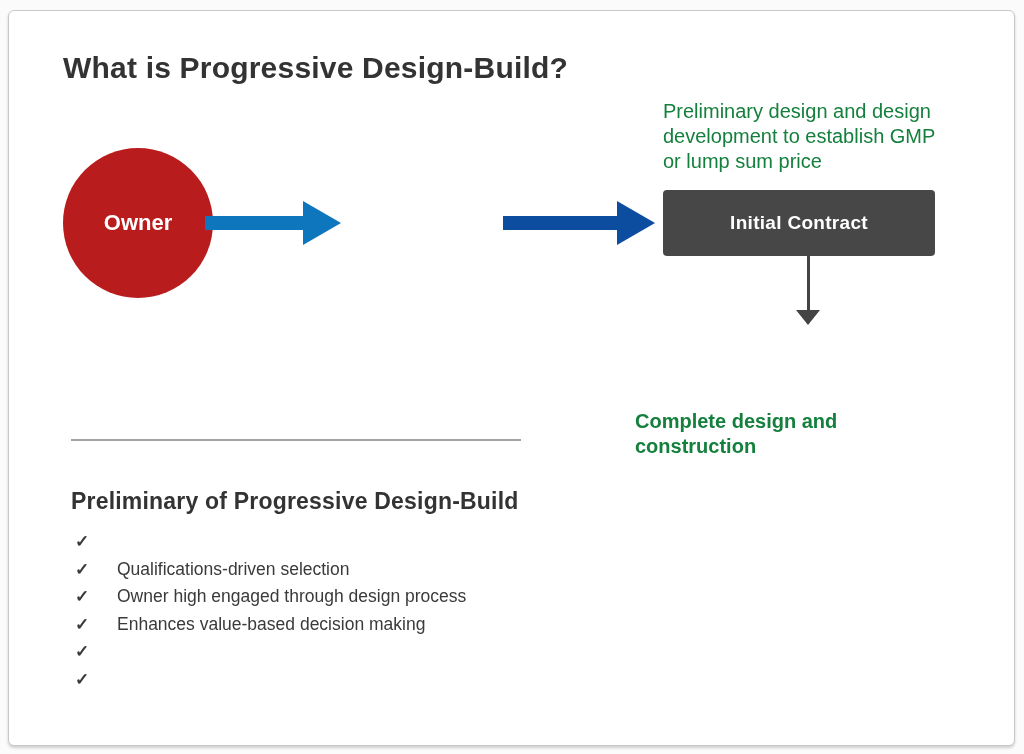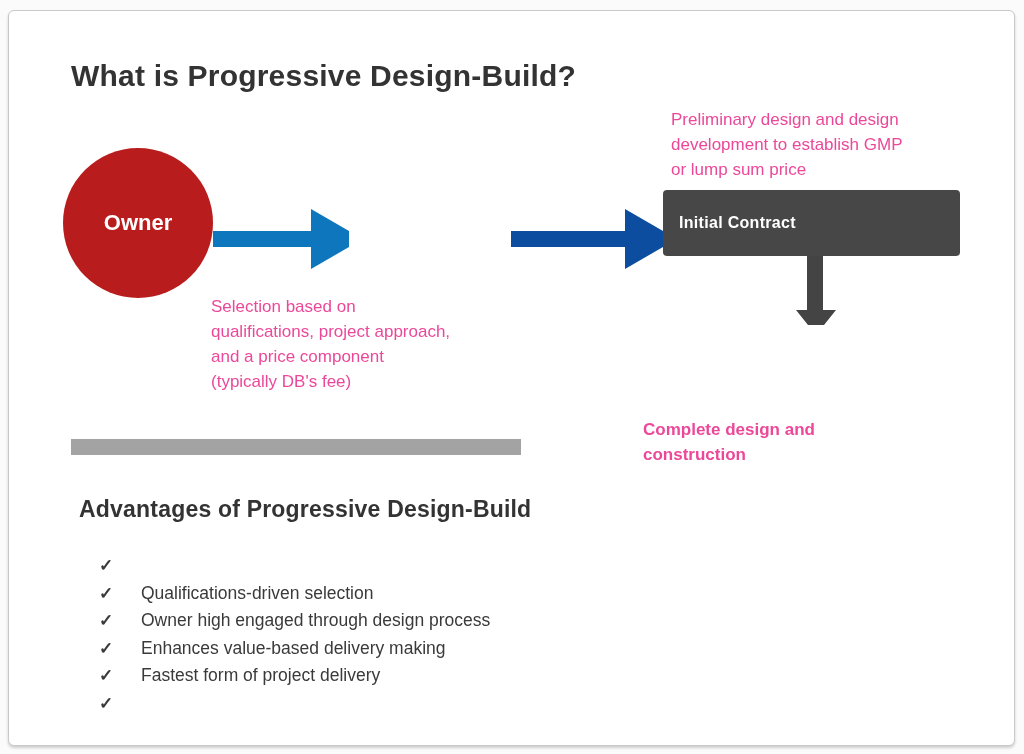--- a/index.html
+++ b/index.html
@@ -1,15 +1,15 @@
 <!DOCTYPE html>
 <html><head>
 <meta charset="utf-8">
 <style>
-  * { margin: 0; padding: 8px; box-sizing: border-box; }
+  * { margin: 0; padding: 0; box-sizing: border-box; }
   html, body {
     width: 1024px; height: 754px;
     background: #fbfbfb;
     font-family: "Liberation Sans", sans-serif;
     color: #3a3a3a;
     overflow: hidden;
   }
   .card {
     position: absolute;
     left: 8px; top: 10px;
@@ -53,39 +53,40 @@
     border-bottom: 22px solid transparent;
   }
   .h-arrow.first { left: 196px; top: 190px; }
   .h-arrow.first .shaft { width: 98px; background: #0e76bc; }
   .h-arrow.first .head { border-left: 38px solid #0e76bc; }
   .h-arrow.second { left: 494px; top: 190px; }
   .h-arrow.second .shaft { width: 114px; background: #0d4da0; }
   .h-arrow.second .head { border-left: 38px solid #0d4da0; }
 
   .note {
-    font-size: 17px;
+    font-size: 20px;
     line-height: 25px;
-    color: #ec4899;
+    color: #15803d;
     white-space: pre-line;
   }
   .note.preliminary { left: 654px; top: 88px; width: 310px; }
   .note.selection { left: 194px; top: 275px; width: 340px; }
   .note.complete { left: 626px; top: 398px; width: 310px; font-weight: bold; }
 
   .contract-box {
     left: 654px;
-    width: 297px; height: 66px;
+    width: 272px; height: 66px;
     background: #474747;
     border-radius: 4px;
     display: flex;
     align-items: center;
+    justify-content: center;
     color: #ffffff;
     font-weight: 700;
-    font-size: 16px;
+    font-size: 19px;
     letter-spacing: 0.3px;
   }
   .contract-box.initial { top: 179px; }
   .contract-box.amendment { top: 314px; }
 
   .v-arrow { left: 787px; top: 245px; width: 24px; height: 69px; }
   .v-arrow .line {
     position: absolute;
     left: 10.5px; top: 0;
     width: 3px; height: 55px;
@@ -166,47 +167,42 @@
 
   <div class="abs v-arrow">
     <div class="line"></div>
     <div class="head"></div>
   </div>
 
 
   <p class="abs note complete">Complete design and
 construction</p>
 
-  <p class="abs note selection">Selection based on
-qualifications, project approach,
-and a price component
-(typically DB's fee)</p>
 
   <div class="abs divider"></div>
 
-  <h2 class="abs adv-heading">Advantages of Progressive Design-Build</h2>
+  <h2 class="abs adv-heading">Preliminary of Progressive Design-Build</h2>
 
   <ul class="abs adv-list">
     <li>
       <span class="check">✓</span>
     </li>
     <li>
       <span class="check">✓</span>
       <span>Qualifications-driven selection</span>
     </li>
     <li>
       <span class="check">✓</span>
       <span>Owner high engaged through design process</span>
     </li>
     <li>
       <span class="check">✓</span>
-      <span>Enhances value-based delivery making</span>
-    </li>
-    <li>
-      <span class="check">✓</span>
-      <span>Fastest form of project delivery</span>
+      <span>Enhances value-based decision making</span>
+    </li>
+    <li>
+      <span class="check">✓</span>
     </li>
     <li>
       <span class="check">✓</span>
     </li>
   </ul>
 
 </div>
 
 </body></html>

